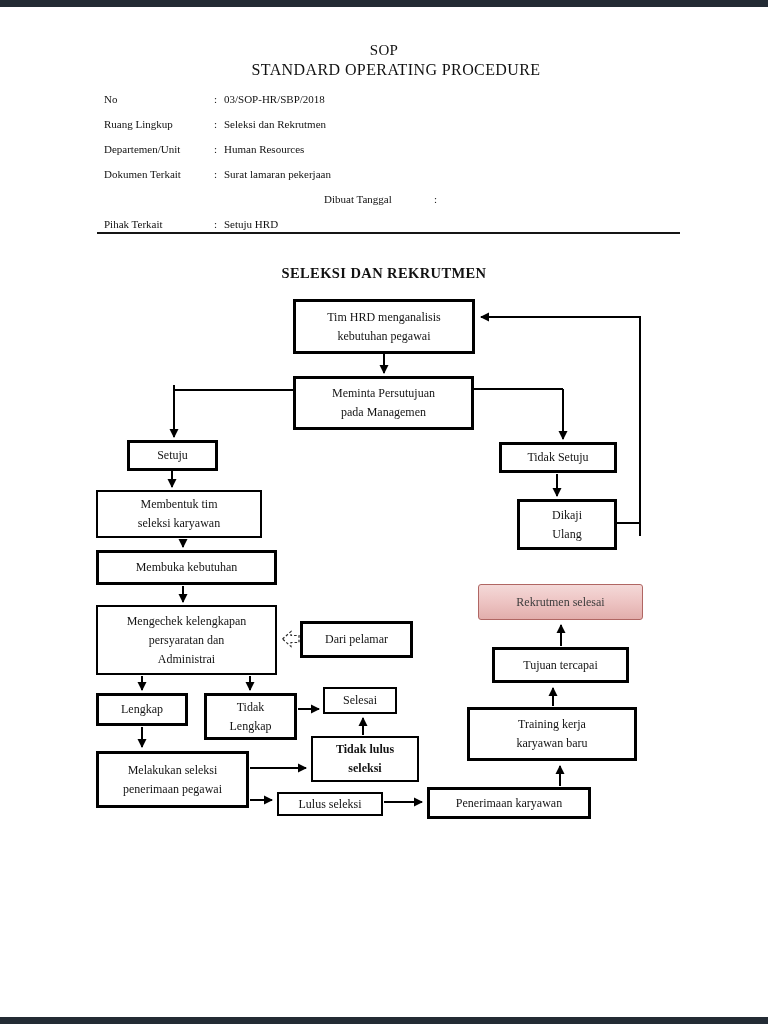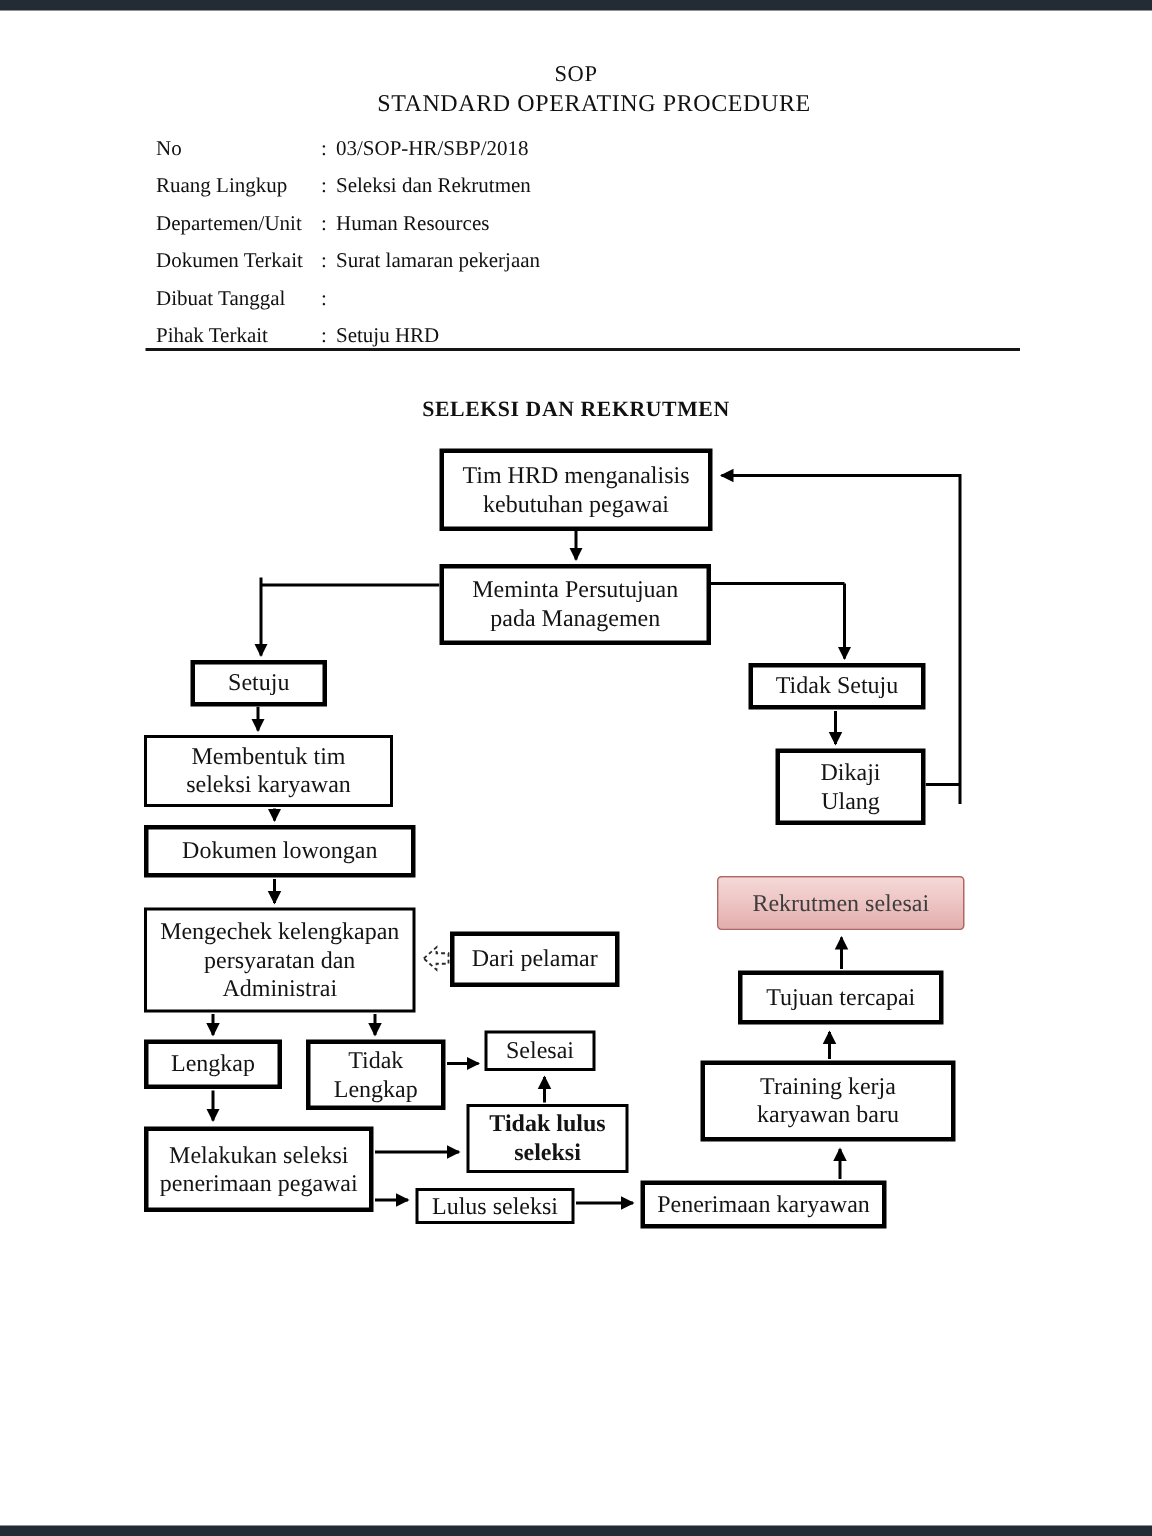--- a/index.html
+++ b/index.html
@@ -10,33 +10,33 @@
   .frame-bar{position:absolute;left:0;width:768px;background:#232b34;}
   .frame-bar.top{top:0;height:7px;}
   .frame-bar.bottom{bottom:0;height:7px;}
 
   
   .doc-title1{position:absolute;top:42px;left:0;width:768px;text-align:center;
     font-size:15px;font-weight:normal;letter-spacing:.4px;}
   .doc-title2{position:absolute;top:61px;left:12px;width:768px;text-align:center;
     font-size:16px;font-weight:normal;letter-spacing:.4px;}
   .fields{position:absolute;top:87px;left:104px;width:560px;}
-  .field-row{display:flex;height:25px;line-height:25px;font-size:14px;}
+  .field-row{display:flex;height:25px;line-height:25px;font-size:11px;justify-content:center;}
   .f-label{width:110px;flex:0 0 110px;}
   .f-sep{flex:0 0 10px;}
   .f-value{flex:1;}
   .h-rule{position:absolute;top:232px;left:97px;width:583px;height:0;
     border-top:2px solid #151515;}
 
   
   .flow-title{position:absolute;top:265px;left:0;width:768px;text-align:center;
     font-size:14.5px;font-weight:bold;letter-spacing:.4px;}
   .fbox{position:absolute;box-sizing:border-box;background:#fff;
     display:flex;align-items:center;justify-content:center;text-align:center;
-    font-size:16px;line-height:19px;white-space:pre-line;z-index:2;color:#141414;}
+    font-size:12px;line-height:19px;white-space:pre-line;z-index:2;color:#141414;}
   .b3{border:3px solid #000;}
   .b2{border:2px solid #000;}
   .accent{
     border:1.5px solid #b06663;border-radius:3px;color:#3d3d3d;
     background:linear-gradient(180deg,#f4d9d8 0%,#eec6c5 45%,#e2aeac 100%);
   }
   svg.wires{position:absolute;left:0;top:0;z-index:1;}
 </style>
 </head>
 <body>
@@ -117,21 +117,21 @@
 <div class="fbox b3" style="left:293px;top:299px;width:182px;height:55px;">Tim HRD menganalisis
 kebutuhan pegawai</div>
 <div class="fbox b3" style="left:293px;top:376px;width:181px;height:54px;">Meminta Persutujuan
 pada Managemen</div>
 <div class="fbox b3" style="left:127px;top:440px;width:91px;height:31px;">Setuju</div>
 <div class="fbox b3" style="left:499px;top:442px;width:118px;height:31px;">Tidak Setuju</div>
 <div class="fbox b2" style="left:96px;top:490px;width:166px;height:48px;">Membentuk tim
 seleksi karyawan</div>
 <div class="fbox b3" style="left:517px;top:499px;width:100px;height:51px;">Dikaji
 Ulang</div>
-<div class="fbox b3" style="left:96px;top:550px;width:181px;height:35px;">Dokumen lowongan</div>
+<div class="fbox b3" style="left:96px;top:550px;width:181px;height:35px;">Membuka kebutuhan</div>
 <div class="fbox accent" style="left:478px;top:584px;width:165px;height:36px;">Rekrutmen selesai</div>
 <div class="fbox b2" style="left:96px;top:605px;width:181px;height:70px;">Mengechek kelengkapan
 persyaratan dan
 Administrai</div>
 <div class="fbox b3" style="left:300px;top:621px;width:113px;height:37px;">Dari pelamar</div>
 <div class="fbox b3" style="left:492px;top:647px;width:137px;height:36px;">Tujuan tercapai</div>
 <div class="fbox b3" style="left:96px;top:693px;width:92px;height:33px;">Lengkap</div>
 <div class="fbox b3" style="left:204px;top:693px;width:93px;height:47px;">Tidak
 Lengkap</div>
 <div class="fbox b2" style="left:323px;top:687px;width:74px;height:27px;">Selesai</div>

